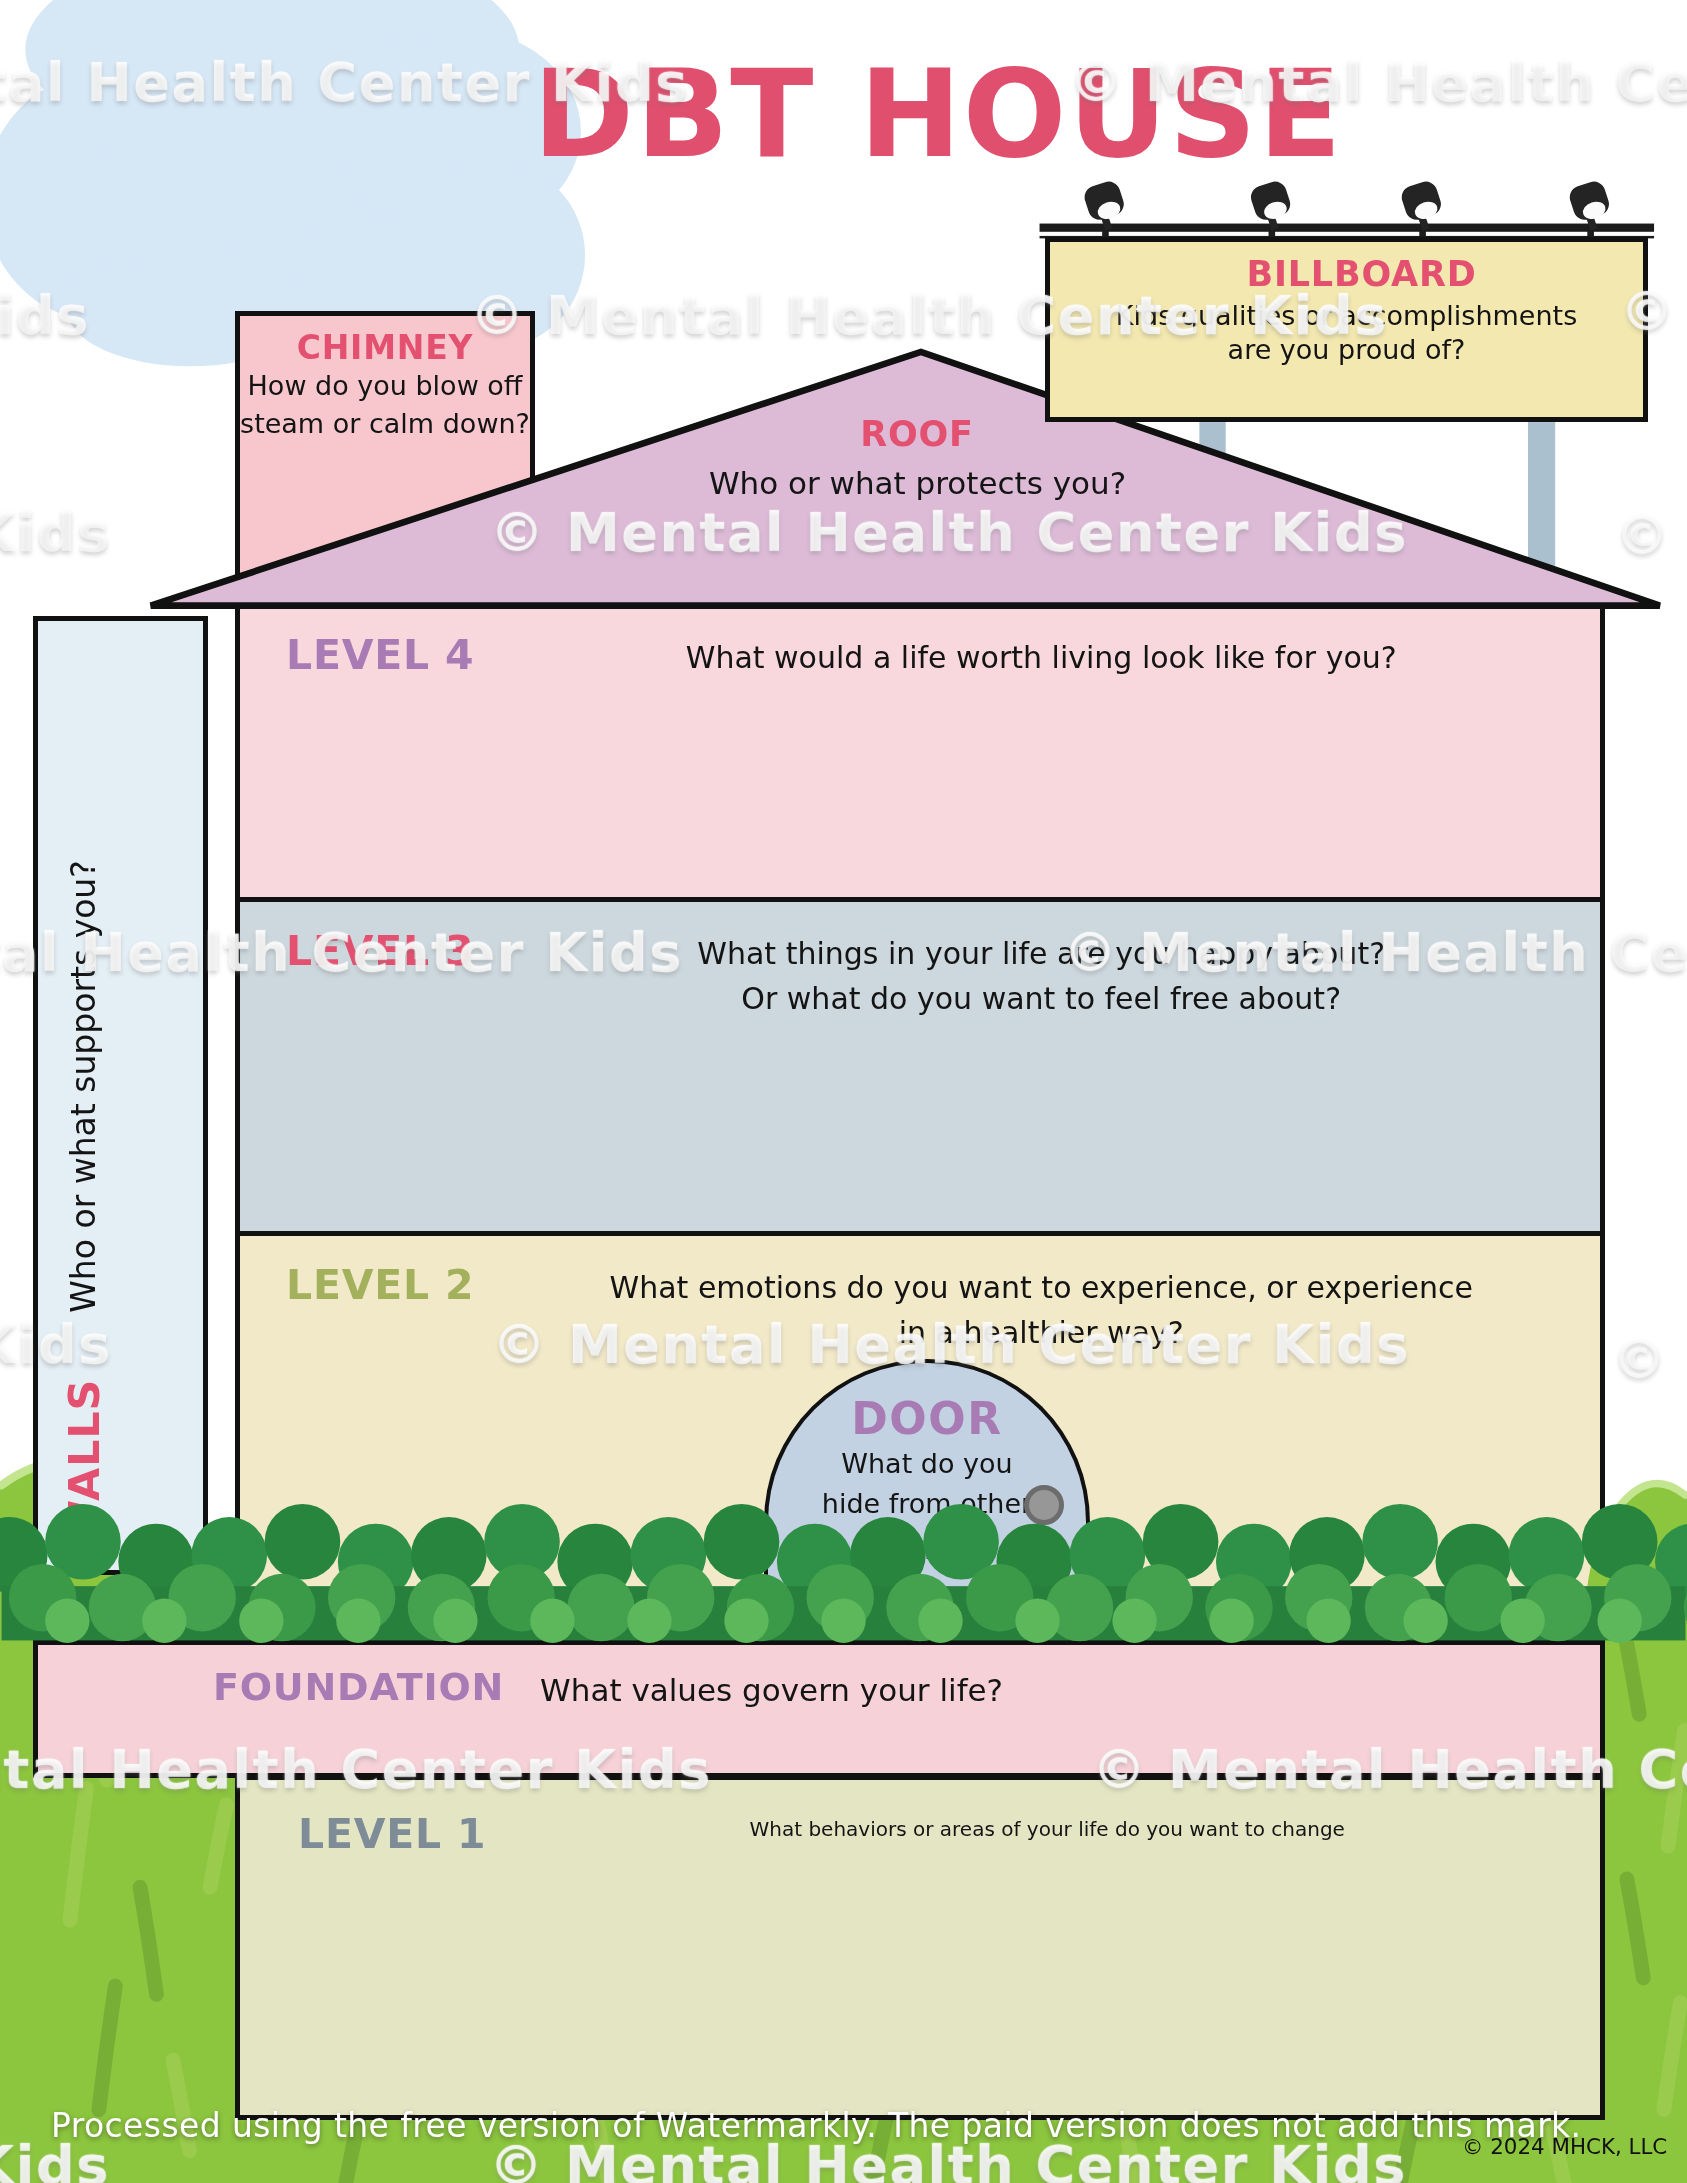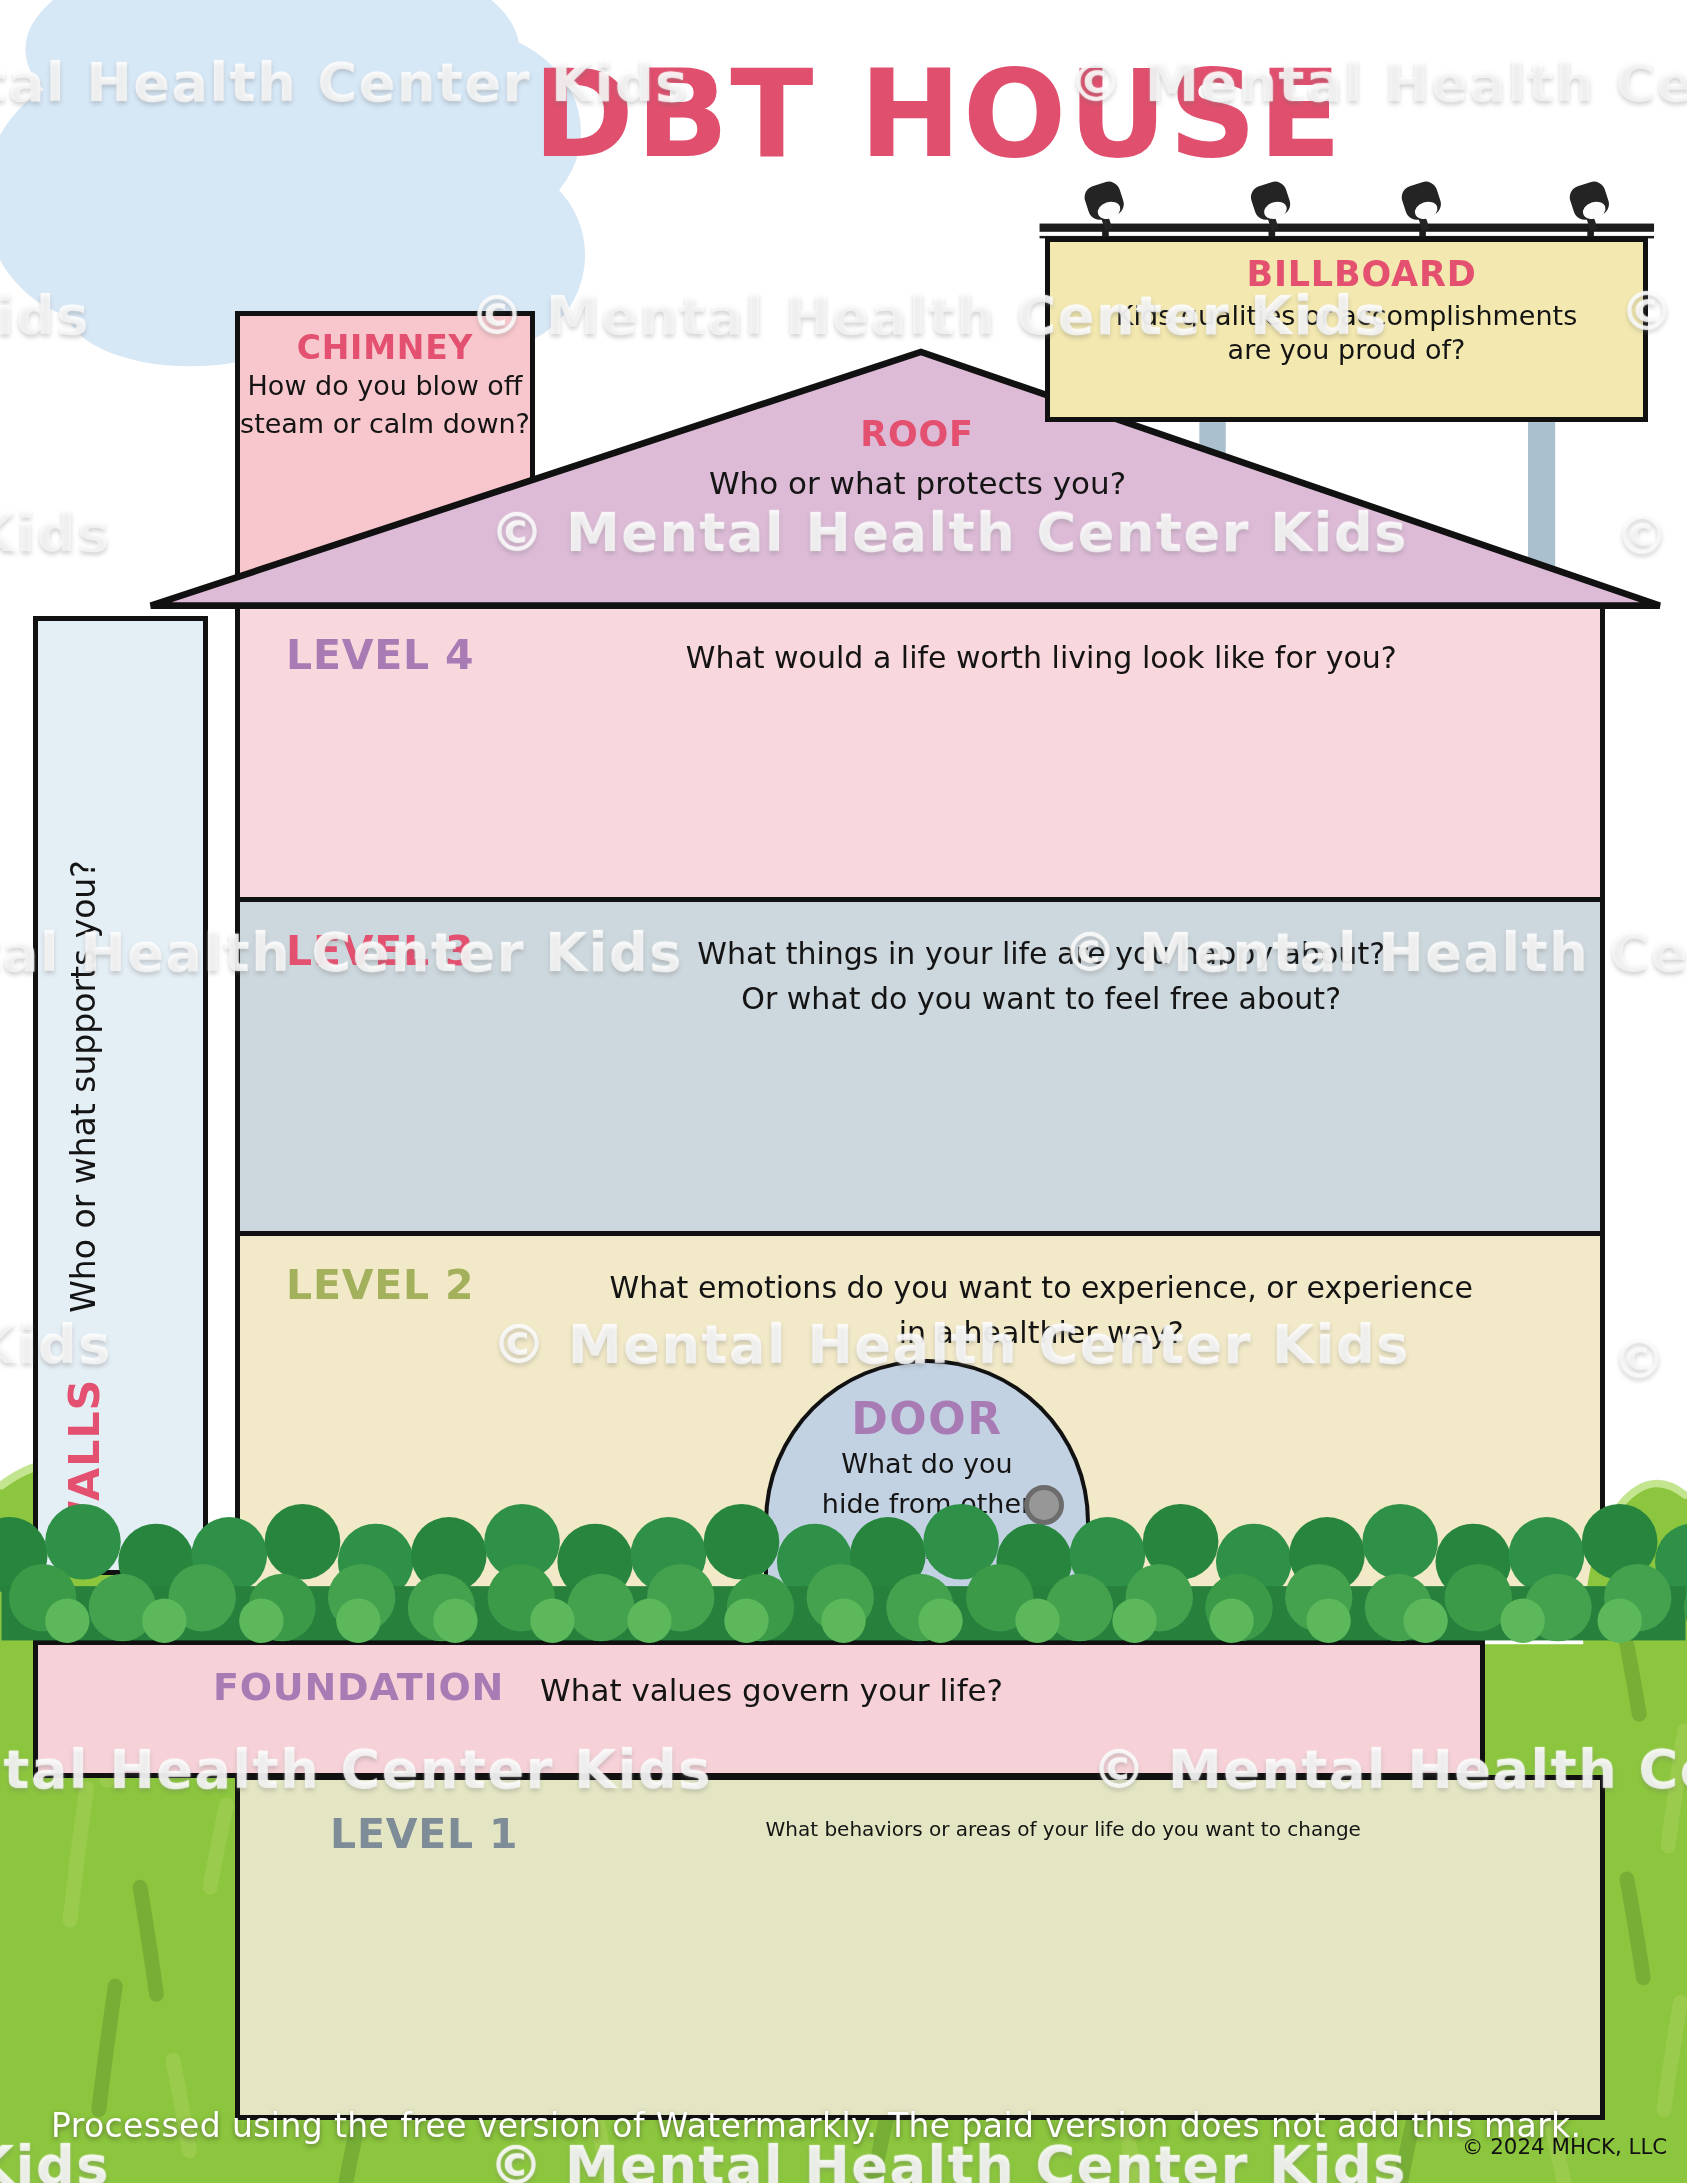--- a/index.html
+++ b/index.html
@@ -63,26 +63,26 @@
   
   #door{left:764px;top:1359px;width:326px;height:247px;background:#C3D2E3;border:4.1px solid #111;border-bottom:none;
         border-radius:163px 163px 0 0;box-sizing:border-box;z-index:5;text-align:center;padding-top:30px;}
   #door .box-label{font-size:44px;font-weight:bold;color:#A87BB4;letter-spacing:1.6px;}
   #door .box-line{font-size:27px;line-height:1.48;}
   #door .box-line:first-of-type{margin-top:11.5px;}
   #door-knob{left:1024px;top:1485px;width:30px;height:30px;border-radius:50%;background:#979797;
              border:5.8px solid #6C6C6C;z-index:5;}
 
   
-  #foundation{left:33px;top:1640px;width:1452px;height:138px;background:#F6D2D8;border:5px solid #111;
+  #foundation{left:33px;top:1640px;width:1572px;height:138px;background:#F6D2D8;border:5px solid #111;
               box-sizing:border-box;z-index:5;display:flex;align-items:flex-start;padding:20px 20px 0 175px;}
   #foundation .lvl-label{color:#A87BB4;font-size:38px;margin-right:36px;}
   #foundation .q{flex:0 0 auto;text-align:left;font-size:31px;padding-top:1.6px;}
   #level1{left:235px;top:1775px;width:1370px;height:345px;background:#E4E6C3;border:5px solid #111;
-          box-sizing:border-box;z-index:5;display:flex;align-items:flex-start;padding:30px 20px 0 90px;}
+          box-sizing:border-box;z-index:5;display:flex;align-items:flex-start;padding:30px 20px 0 58px;}
   #level1 .lvl-label{color:#7E8C98;font-size:41px;}
   #level1 .q{font-size:20px;}
 
   
   .wm{position:absolute;font-size:54px;font-weight:600;letter-spacing:1.6px;white-space:nowrap;
       color:rgba(255,255,255,0.62);text-shadow:0 2.5px 4.1px rgba(100,100,100,0.28),0 0 1.6px rgba(255,255,255,0.85);
       z-index:40;pointer-events:none;}
   #footer-note{left:51px;top:2106px;font-size:33px;color:#ffffff;letter-spacing:0.4px;white-space:nowrap;
                text-shadow:0 1.6px 5.8px rgba(40,40,40,0.5);z-index:45;}
   #footer-copy{left:1462px;top:2134px;font-size:21.4px;color:#111;font-weight:500;z-index:45;white-space:nowrap;}

